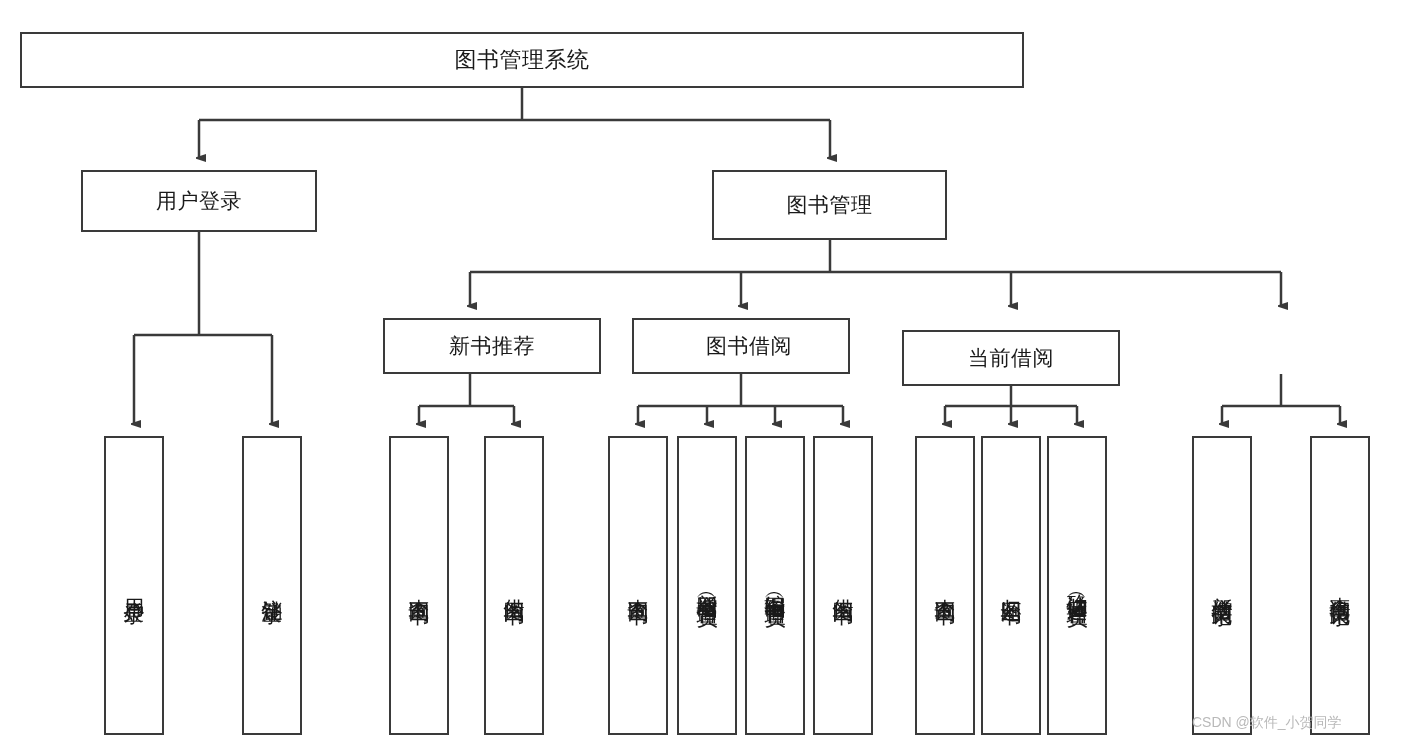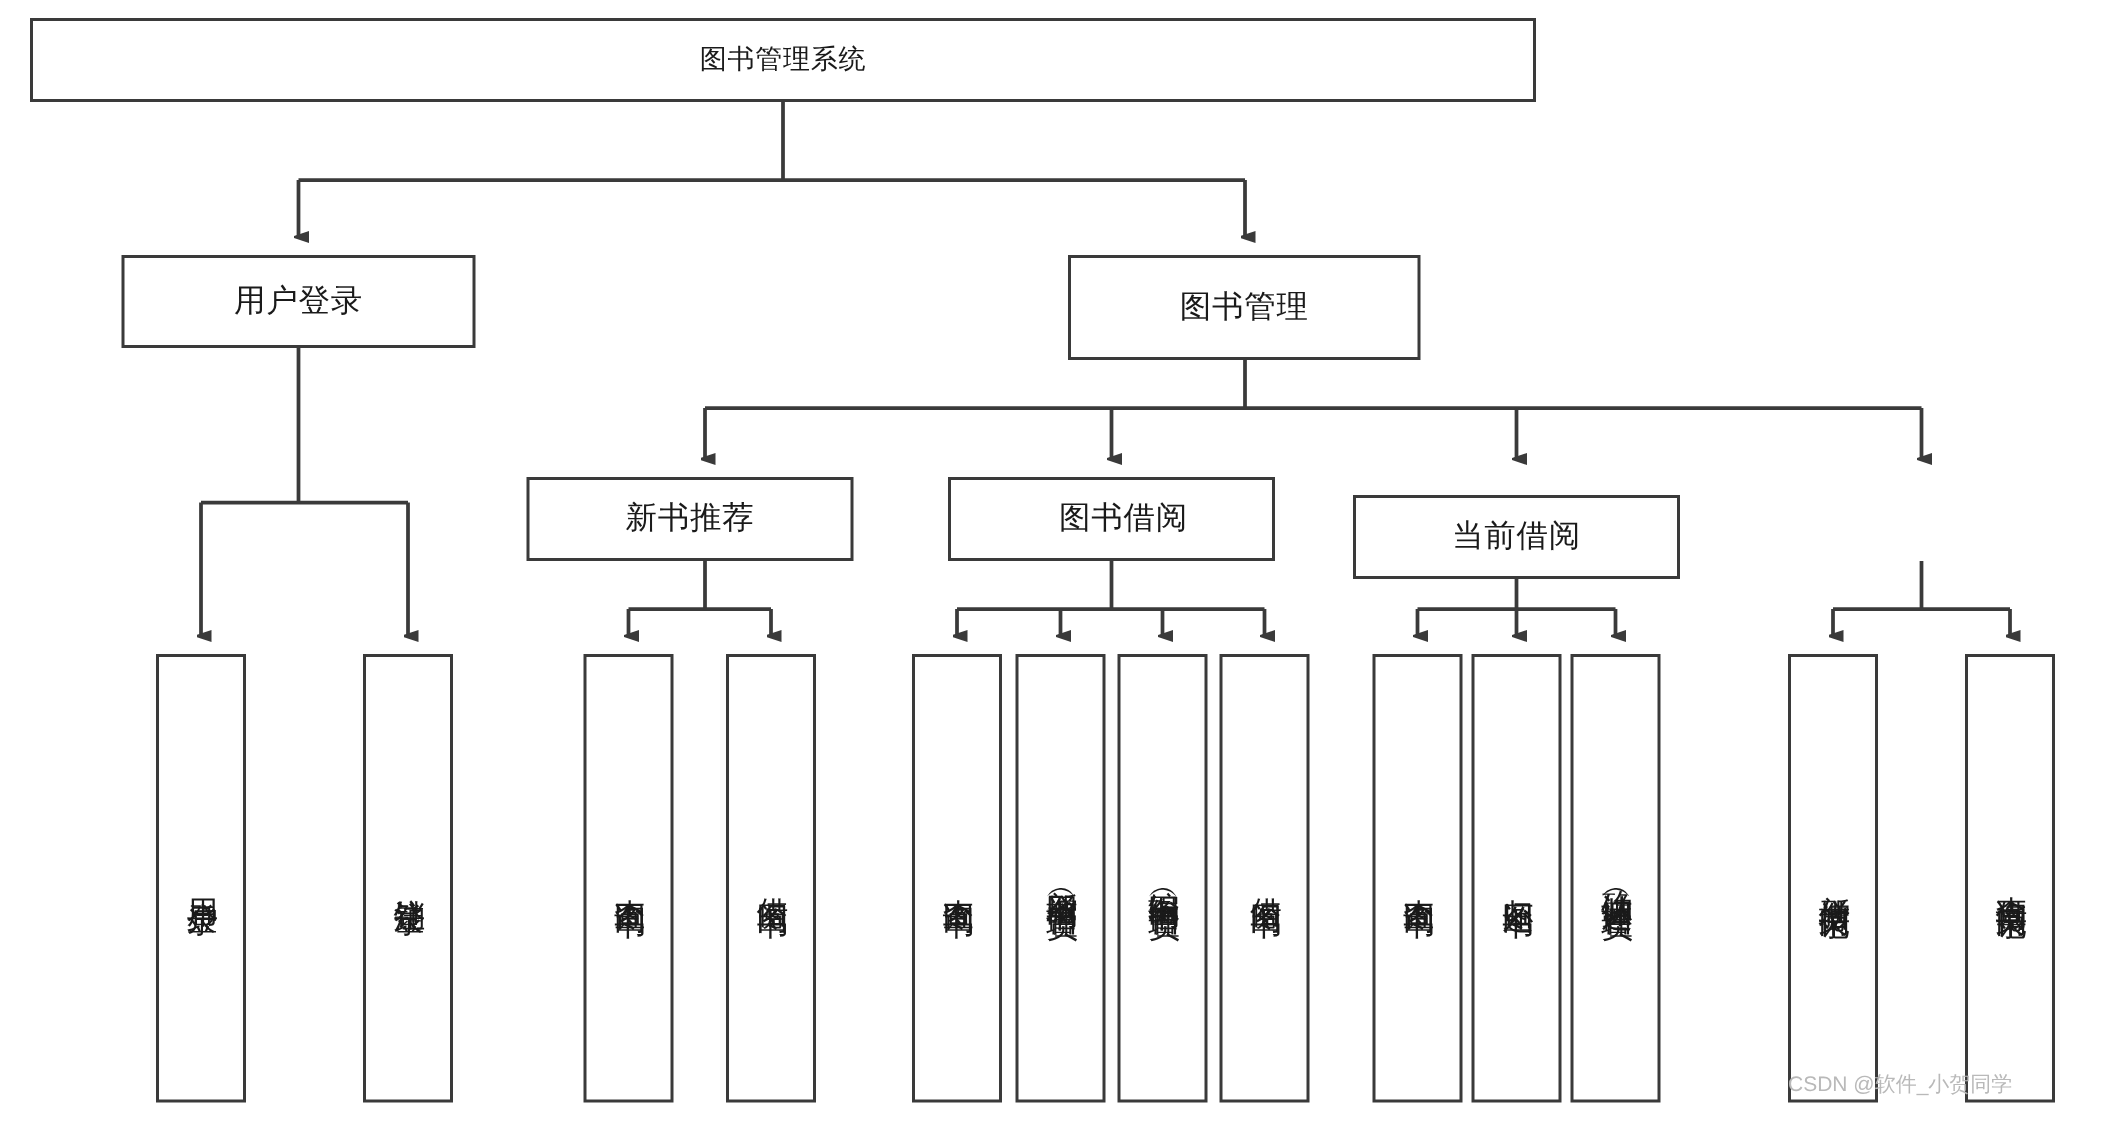--- a/index.html
+++ b/index.html
@@ -44,21 +44,22 @@
   .node-v {
     writing-mode: vertical-rl;
     text-orientation: upright;
     font-size: 21px;
     letter-spacing: 2px;
     line-height: 1.15;
     padding: 4px 0;
     white-space: nowrap;
   }
   .node-title {
-    font-size: 18px;
+    font-size: 22px;
+    margin-top: 20px;
   }
   .watermark {
     position: absolute;
     color: #b9b9b9;
     font-size: 14px;
     white-space: nowrap;
     z-index: 3;
     left: 1192px;
     top: 714px;
   }
@@ -123,21 +124,21 @@
   </div>
 
   <div class="node node-h" style="left:81px; top:170px; width:236px; height:62px;">
     <span>用户登录</span>
   </div>
 
   <div class="node node-h" style="left:712px; top:170px; width:235px; height:70px;">
     <span>图书管理</span>
   </div>
 
-  <div class="node node-h" style="left:351px; top:318px; width:218px; height:56px;">
+  <div class="node node-h" style="left:383px; top:318px; width:218px; height:56px;">
     <span>新书推荐</span>
   </div>
 
   <div class="node node-h" style="left:632px; top:318px; width:218px; height:56px;padding-left:16px;">
     <span>图书借阅</span>
   </div>
 
   <div class="node node-h" style="left:902px; top:330px; width:218px; height:56px;">
     <span>当前借阅</span>
   </div>

